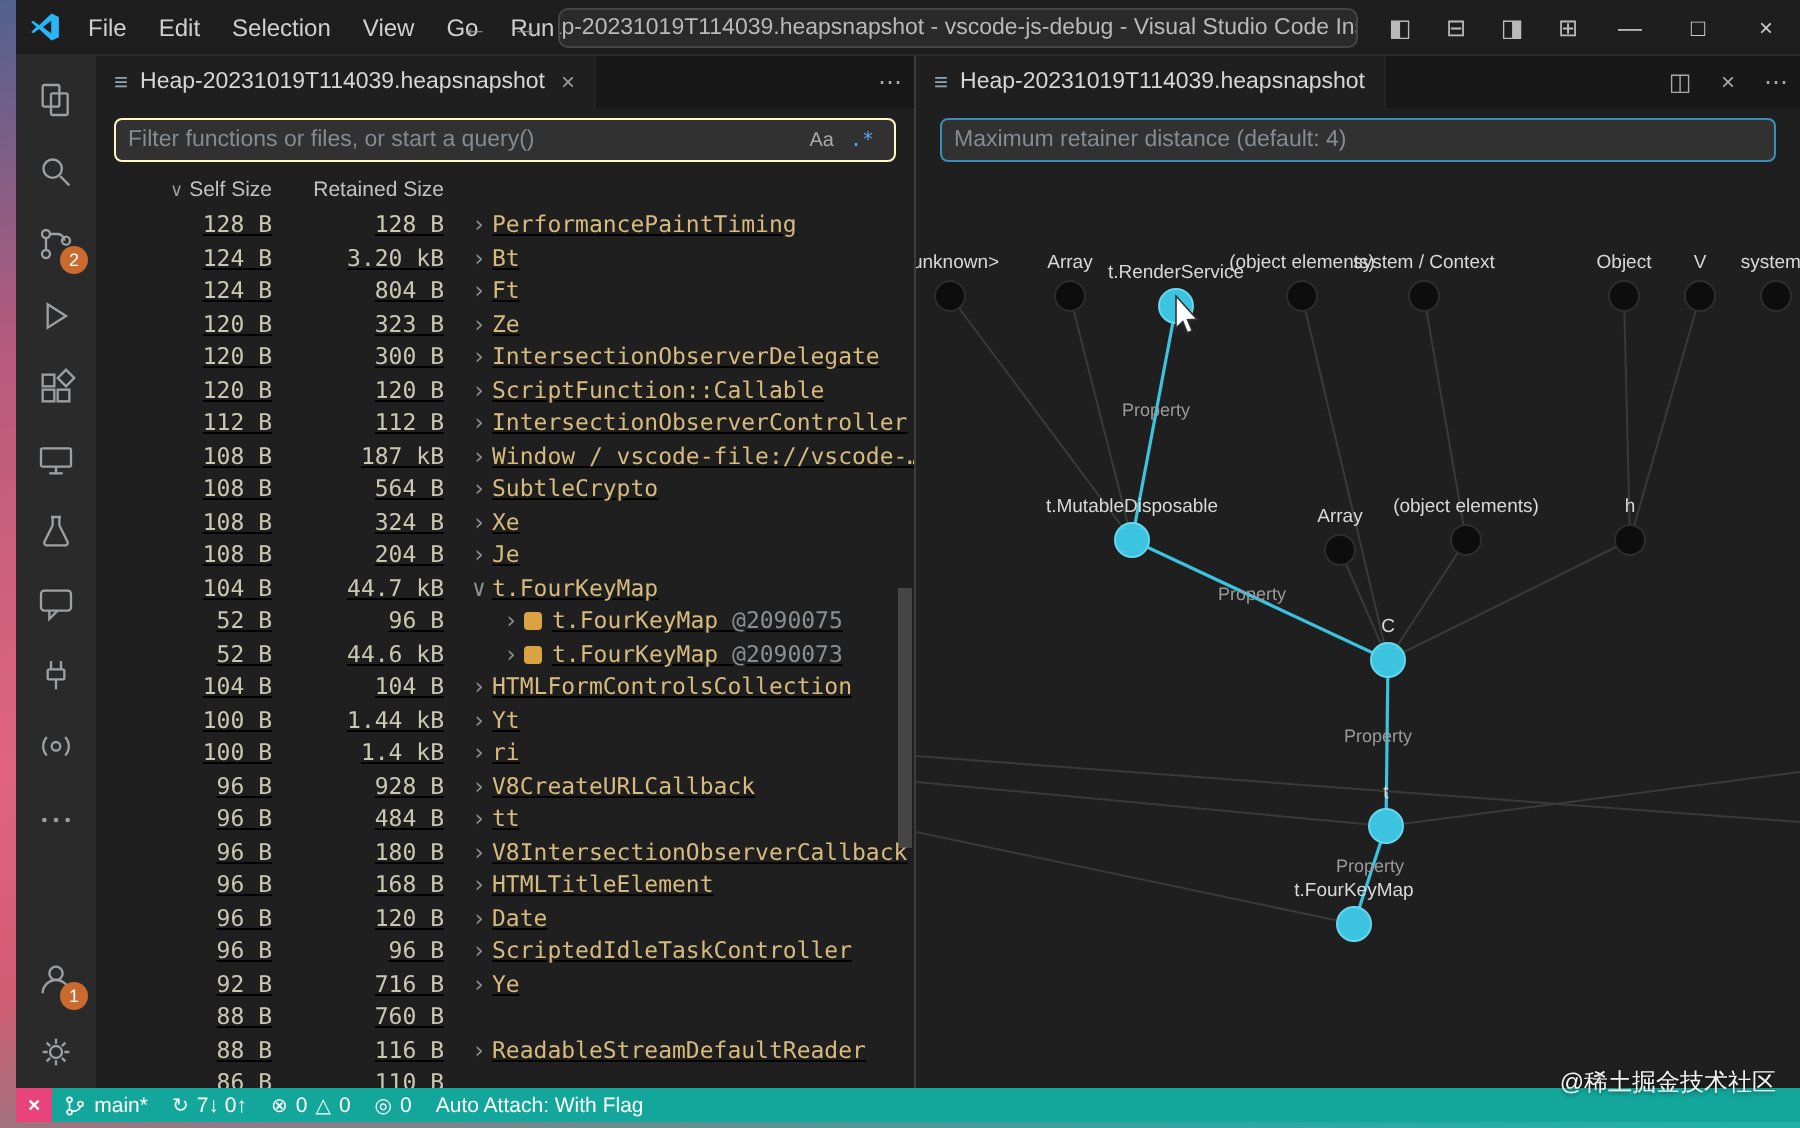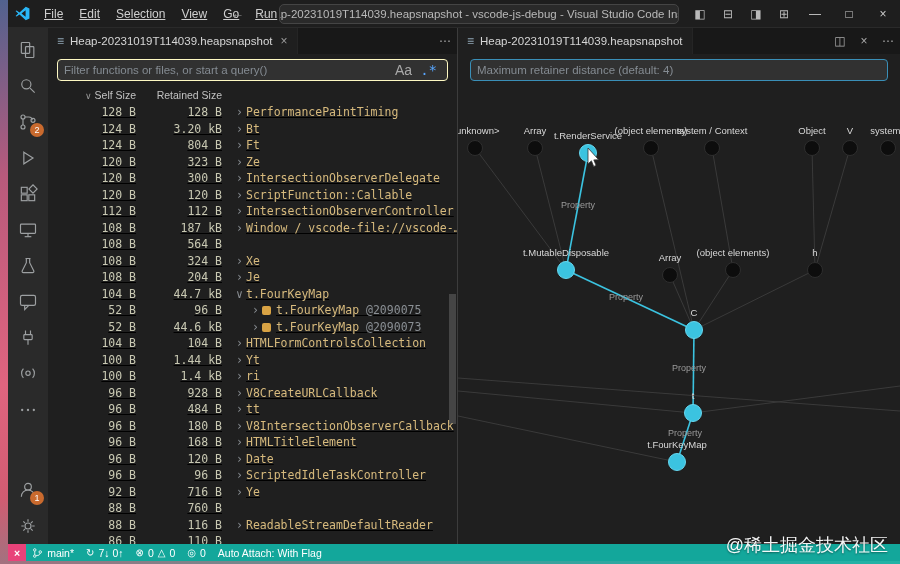--- a/index.html
+++ b/index.html
@@ -9,21 +9,21 @@
     font-family:"Liberation Sans", sans-serif;
     background: linear-gradient(165deg,#51628f 0%,#b85a7c 22%,#e0647f 48%,#d15c72 62%,#2fa7a0 90%,#22b3a6 100%);
   }
   .window { position:absolute; left:8px; top:0; width:892px; height:561px;
     background:#1f1f1f; display:flex; flex-direction:column; overflow:hidden; }
 
   
   .titlebar { height:28px; background:#1e1e1e; border-bottom:1px solid #2a2a2a;
     display:flex; align-items:center; color:#cccccc; font-size:12px; flex:0 0 28px; position:relative; }
   .titlebar .logo { width:28px; display:flex; justify-content:center; }
-  .menubar { display:flex;text-decoration:underline; }
+  .menubar { display:flex; }
   .menu-item { padding:0 8px; line-height:28px; color:#cfcfcf; cursor:default; }
   .title-center { position:absolute; left:50%; transform:translateX(-50%);
     display:flex; align-items:center; gap:8px; }
   .nav-arrow { color:#9b9b9b; font-size:13px; padding:0 2px; }
   .title-box { width:400px; height:20px; background:#2a2a2a; border:1px solid #454545;
     border-radius:5px; color:#b9b9b9; font-size:11.5px; display:flex; align-items:center;
     justify-content:center; white-space:nowrap; overflow:hidden; }
   .tb-right { margin-left:auto; display:flex; align-items:center; }
   .tb-ic { width:28px; text-align:center; color:#b9b9b9; font-size:12px; }
   .win-btn { width:34px; text-align:center; color:#cccccc; font-size:12px; line-height:28px; }
@@ -54,21 +54,21 @@
   .tab-actions { margin-left:auto; display:flex; align-items:center; }
   .tab-act { color:#a9a9a9; width:24px; text-align:center; font-size:12px; }
 
   .toolbar { height:32px; background:#1f1f1f; display:flex; align-items:center; padding:0 9px; flex:0 0 32px; }
   .filter-wrap { flex:1; height:22px; background:#313131; border:1px solid #fef9c3; border-radius:4px;
     display:flex; align-items:center; padding:0 6px; }
   .filter-wrap.focus { border-color:#3a8fb7; }
   .filter-wrap input { flex:1; background:transparent; border:none; outline:none; color:#cccccc;
     font-size:11.5px; font-family:"Liberation Sans", sans-serif; }
   .filter-wrap input::placeholder { color:#848b92; }
-  .opt { font-size:14px; color:#a8a8a8; padding:0 4px; }
+  .opt { font-size:10px; color:#a8a8a8; padding:0 4px; }
   .opt.regex { color:#58a6ff; font-family:"DejaVu Sans Mono", monospace; }
 
   
   .theader { height:18px; display:grid; grid-template-columns:92px 86px 1fr; align-items:center;
     color:#c2c2c2; font-size:10.5px; flex:0 0 18px; }
   .theader .hcell { text-align:right; padding-right:4px; white-space:nowrap; }
   .sortchev { color:#9a9a9a; font-size:9px; margin-right:3px; }
   .rows { flex:1; position:relative; overflow:hidden; }
   .trow { height:16.5px; line-height:16.5px; display:grid; grid-template-columns:92px 86px 1fr;
     font-family:"DejaVu Sans Mono", monospace; font-size:11.5px; white-space:nowrap;text-decoration:underline; }
@@ -94,21 +94,21 @@
 
   
   .statusbar { height:17px; background:#13a79b; display:flex; align-items:stretch;
     color:#ffffff; font-size:10.5px; flex:0 0 17px; }
   .sb-item { display:flex; align-items:center; gap:4px; padding:0 6px; white-space:nowrap; }
   .sb-item.remote { background:#e8437a; padding:0 6px; font-weight:bold; }
   .sb-item svg { stroke:#fff; fill:none; stroke-width:1.2; }
   .sb-ic { font-size:10px; }
 
   .watermark { position:absolute; right:12px; top:533px; z-index:60; color:rgba(255,255,255,.95);
-    font-size:18px; text-shadow:0 1px 2px rgba(0,0,0,.45);text-align:center; }
+    font-size:12px; text-shadow:0 1px 2px rgba(0,0,0,.45);text-align:center; }
 </style>
 </head>
 <body>
 
 <div class="window">
 
   <div class="titlebar">
     <span class="logo">
       <svg width="15" height="15" viewBox="0 0 16 16">
           <path fill="#29b6f6" d="M11.5 0.8 L4.8 7 L1.7 4.7 L0.6 5.3 L3.4 8 L0.6 10.7 L1.7 11.3 L4.8 9 L11.5 15.2 L15.4 13.4 V2.6 Z M11.3 4.6 V11.4 L6.9 8 Z"></path>
@@ -293,20 +293,21 @@
               <span class="namec"><span class="chev">›</span><span>IntersectionObserverController</span></span>
             </div>
             <div class="trow">
               <span class="num">108 B</span>
               <span class="num">187 kB</span>
               <span class="namec"><span class="chev">›</span><span>Window / vscode-file://vscode-…</span></span>
             </div>
             <div class="trow">
               <span class="num">108 B</span>
               <span class="num">564 B</span>
+              <span class="namec"><span class="chev">›</span><span>SubtleCrypto</span></span>
             </div>
             <div class="trow">
               <span class="num">108 B</span>
               <span class="num">324 B</span>
               <span class="namec"><span class="chev">›</span><span>Xe</span></span>
             </div>
             <div class="trow">
               <span class="num">108 B</span>
               <span class="num">204 B</span>
               <span class="namec"><span class="chev">›</span><span>Je</span></span>

